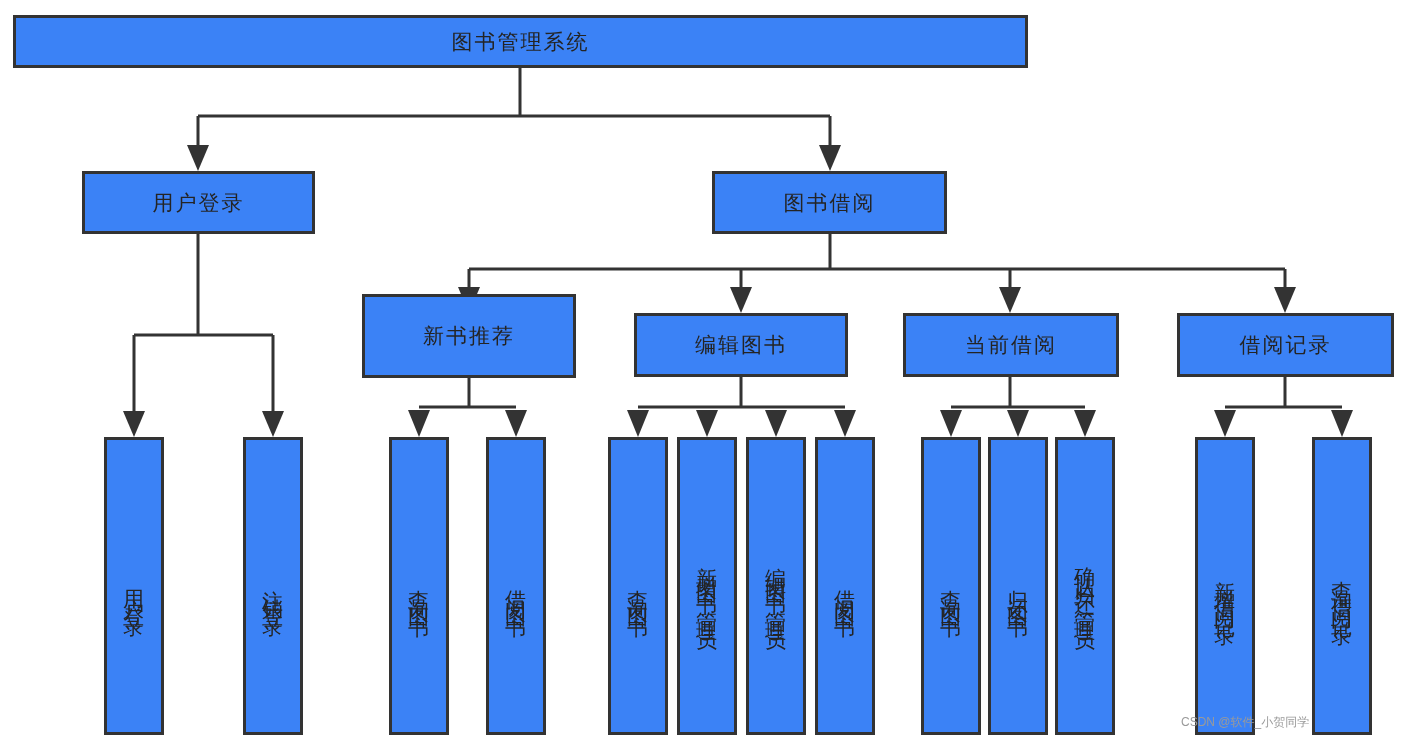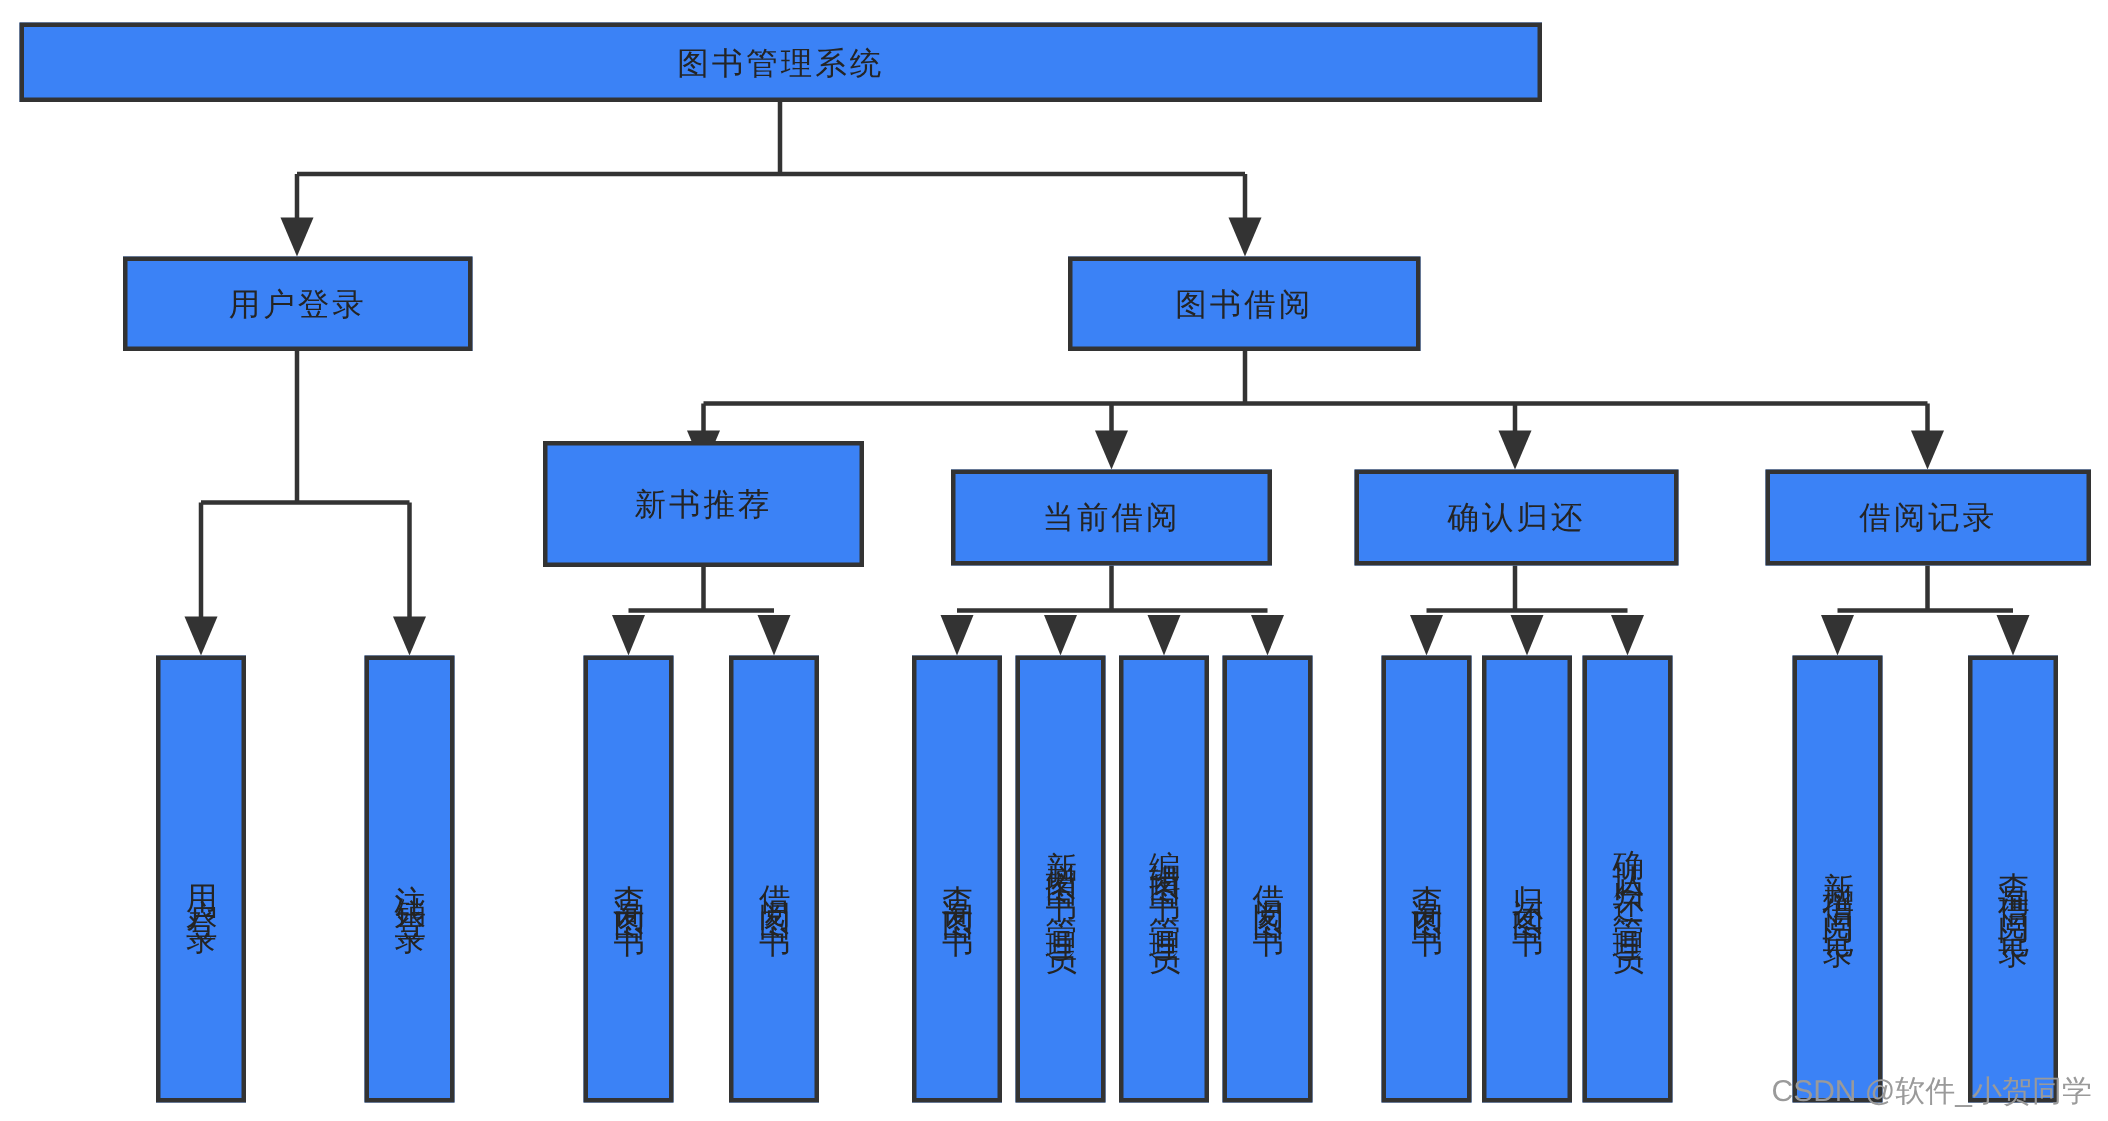--- a/index.html
+++ b/index.html
@@ -43,21 +43,21 @@
     font-size: 21px;
     line-height: 1;
     letter-spacing: 9px;
     margin-bottom: -9px;
     white-space: nowrap;
   }
   .watermark {
     position: absolute;
     left: 1181px;
     top: 714px;
-    font-size: 20px;
+    font-size: 12px;
     color: #9a9a9a;
     white-space: nowrap;
     z-index: 5;
   }
 </style>
 </head>
 <body>
 
 <div class="stage">
 
@@ -109,24 +109,24 @@
     <span class="lab">用户登录</span>
   </div>
   <div class="node hbox" style="left:712px;top:171px;width:235px;height:63px">
     <span class="lab">图书借阅</span>
   </div>
 
   <div class="node hbox" style="left:362px;top:294px;width:214px;height:84px">
     <span class="lab">新书推荐</span>
   </div>
   <div class="node hbox" style="left:634px;top:313px;width:214px;height:64px">
-    <span class="lab">当前借阅</span>
+    <span class="lab">编辑图书</span>
   </div>
   <div class="node hbox" style="left:903px;top:313px;width:216px;height:64px">
-    <span class="lab">确认归还</span>
+    <span class="lab">当前借阅</span>
   </div>
   <div class="node hbox" style="left:1177px;top:313px;width:217px;height:64px">
     <span class="lab">借阅记录</span>
   </div>
 
   <div class="node vbox" style="left:104px;top:437px;width:60px;height:298px">
     <span class="lab">用户登录</span>
   </div>
   <div class="node vbox" style="left:243px;top:437px;width:60px;height:298px">
     <span class="lab">注销登录</span>

